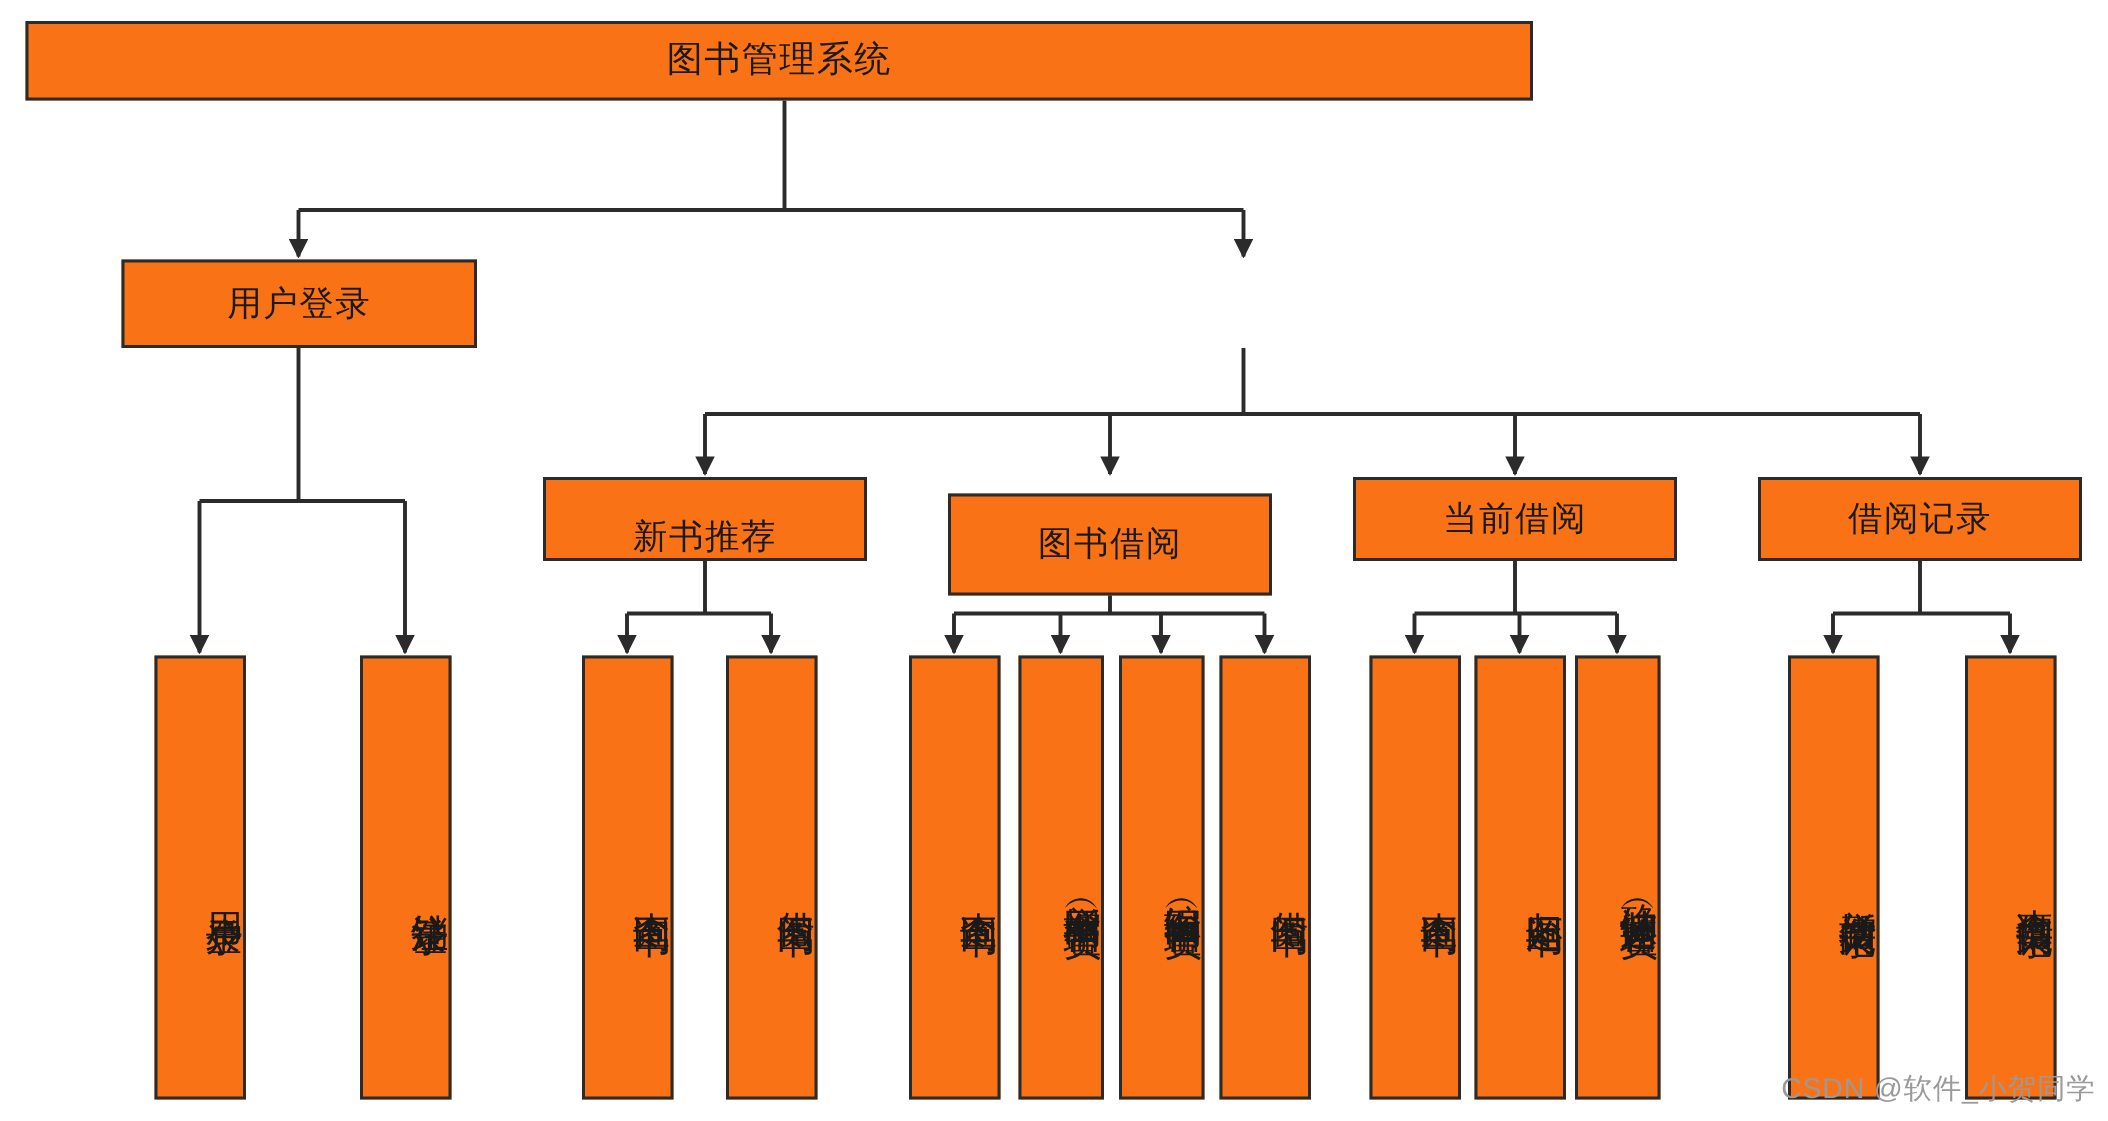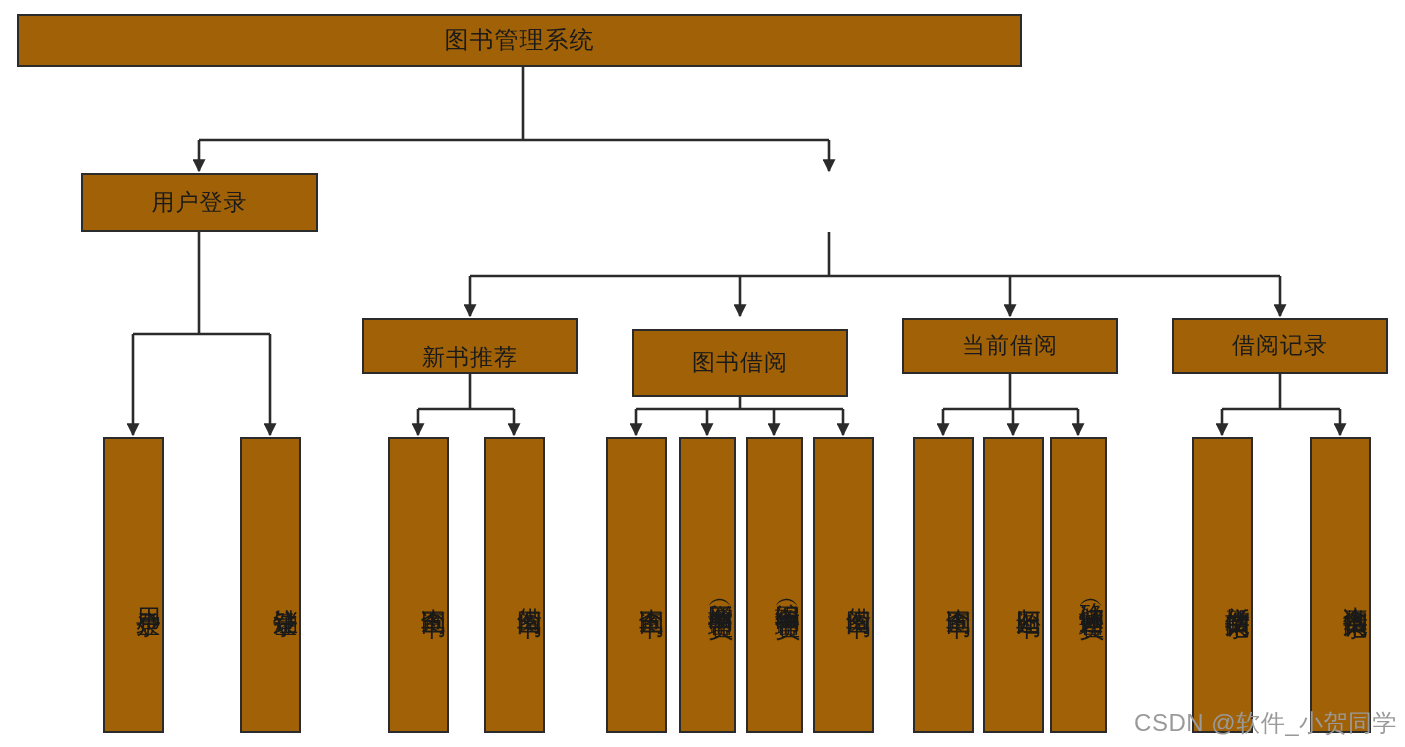--- a/index.html
+++ b/index.html
@@ -23,21 +23,21 @@
     left: 0;
     top: 0;
     width: 1405px;
     height: 747px;
     pointer-events: none;
   }
   .node {
     position: absolute;
     box-sizing: border-box;
     border: 2px solid #2b2b2b;
-    background: #a16207;
+    background: #f97316;
     display: flex;
     align-items: center;
     justify-content: center;
     color: #1a1a1a;
   }
   .node.horiz {
     font-size: 23px;
     letter-spacing: 1px;
     line-height: 1.2;
   }
@@ -56,21 +56,21 @@
     white-space: nowrap;
   }
   .node.vert .vlabel {
     writing-mode: vertical-rl;
     text-orientation: upright;
   }
   #watermark {
     position: absolute;
     right: 8px;
     bottom: 8px;
-    font-size: 24px;
+    font-size: 19px;
     color: #9a9a9a;
     white-space: nowrap;
     letter-spacing: 0.5px;
   }
 </style>
 </head>
 <body>
 
 <div id="canvas">
 

